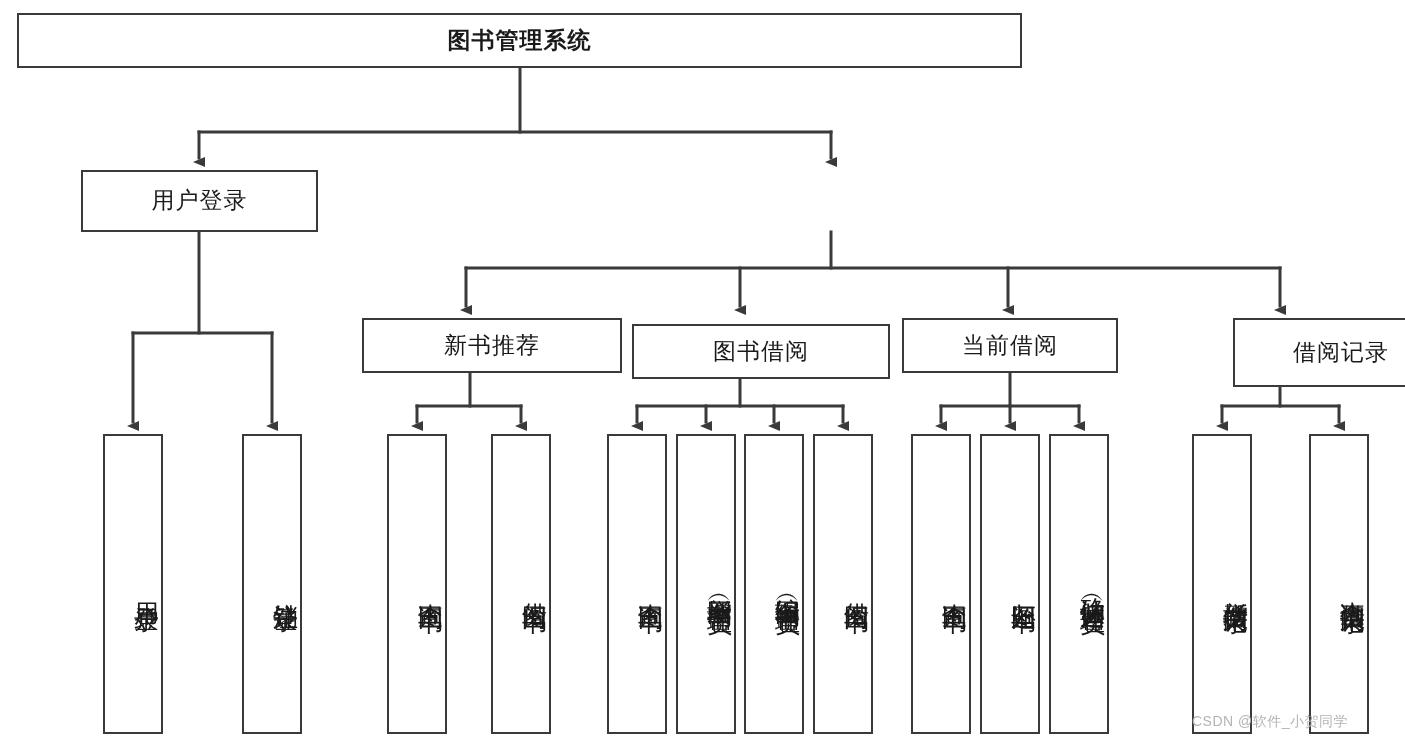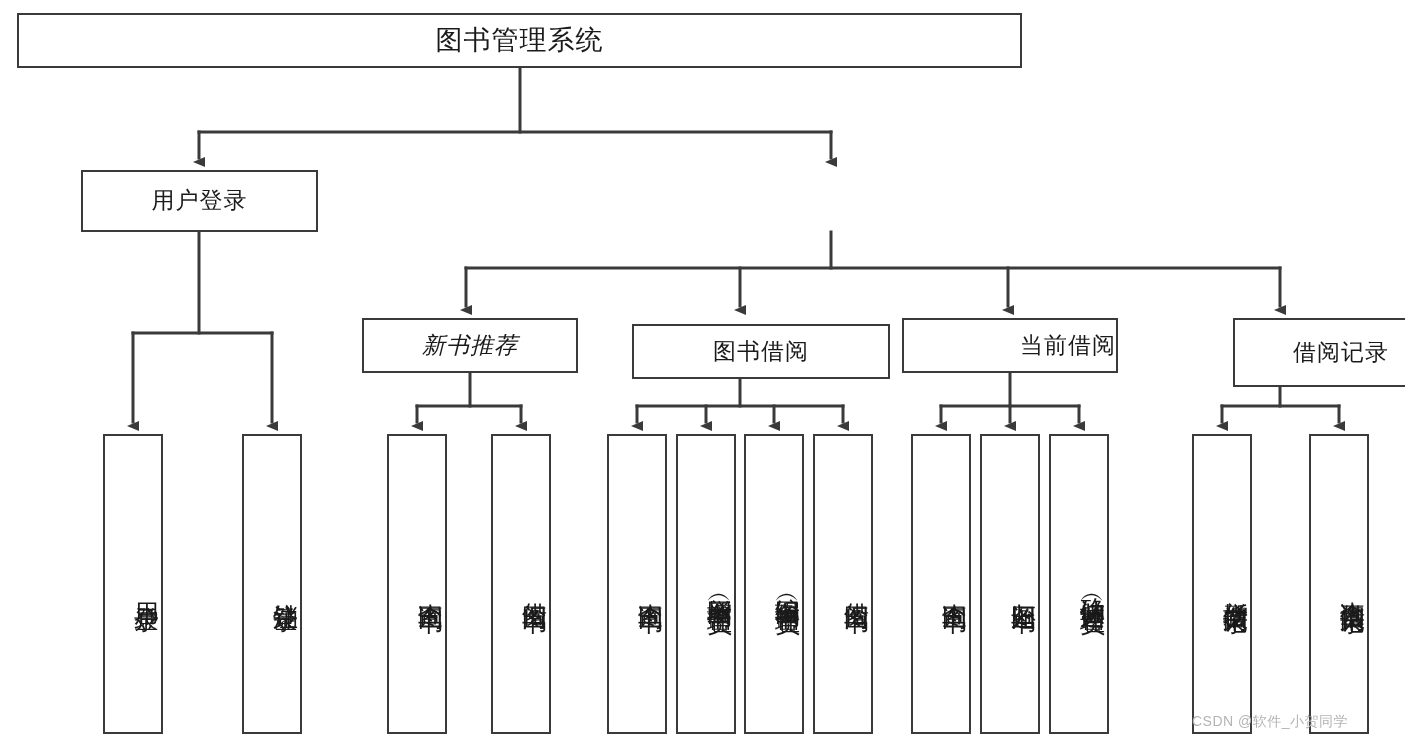--- a/index.html
+++ b/index.html
@@ -35,21 +35,22 @@
     align-items: center;
     justify-content: center;
     color: #1a1a1a;
   }
   .node-h {
     font-size: 23px;
     letter-spacing: 1px;
     line-height: 1.2;
   }
   .node-root {
-    font-size: 27px;
+    font-size: 23px;
+    font-weight: bold;
   }
   .node-v {
     writing-mode: vertical-rl;
     text-orientation: upright;
     align-items: flex-start;
     justify-content: center;
     font-size: 25px;
     line-height: 1.12;
     letter-spacing: 2px;
     padding-top: 6px;
@@ -126,29 +127,29 @@
 
   <div class="node node-h node-root" style="left:17px; top:13px; width:1005px; height:55px;">
     <span>图书管理系统</span>
   </div>
 
   <div class="node node-h" style="left:81px; top:170px; width:237px; height:62px;">
     <span>用户登录</span>
   </div>
 
 
-  <div class="node node-h" style="left:362px; top:318px; width:216px; height:55px;font-style:italic;">
+  <div class="node node-h" style="left:362px; top:318px; width:260px; height:55px;">
     <span>新书推荐</span>
   </div>
 
   <div class="node node-h" style="left:632px; top:324px; width:258px; height:55px;align-items:center;">
     <span>图书借阅</span>
   </div>
 
-  <div class="node node-h" style="left:902px; top:318px; width:216px; height:55px;justify-content:flex-end;">
+  <div class="node node-h" style="left:902px; top:318px; width:216px; height:55px;">
     <span>当前借阅</span>
   </div>
 
   <div class="node node-h" style="left:1233px; top:318px; width:216px; height:69px;">
     <span>借阅记录</span>
   </div>
 
   <div class="node node-v" style="left:103px; top:434px; width:60px; height:300px;">
     <span class="vwrap">用户登录</span>
   </div>

